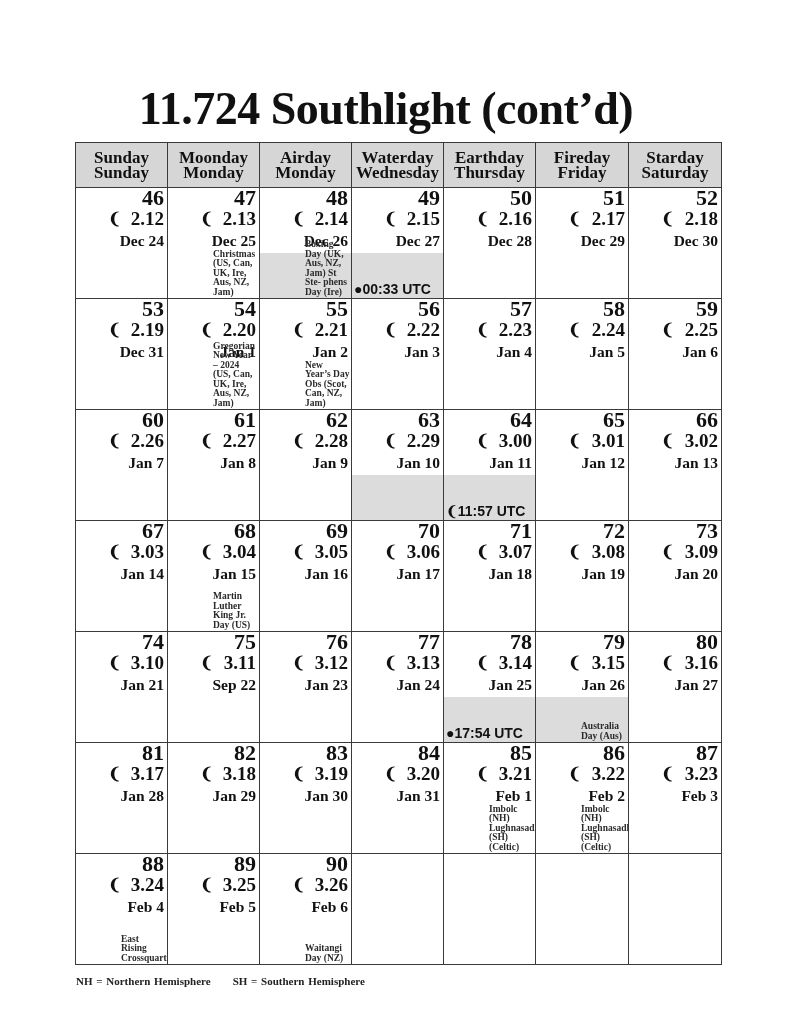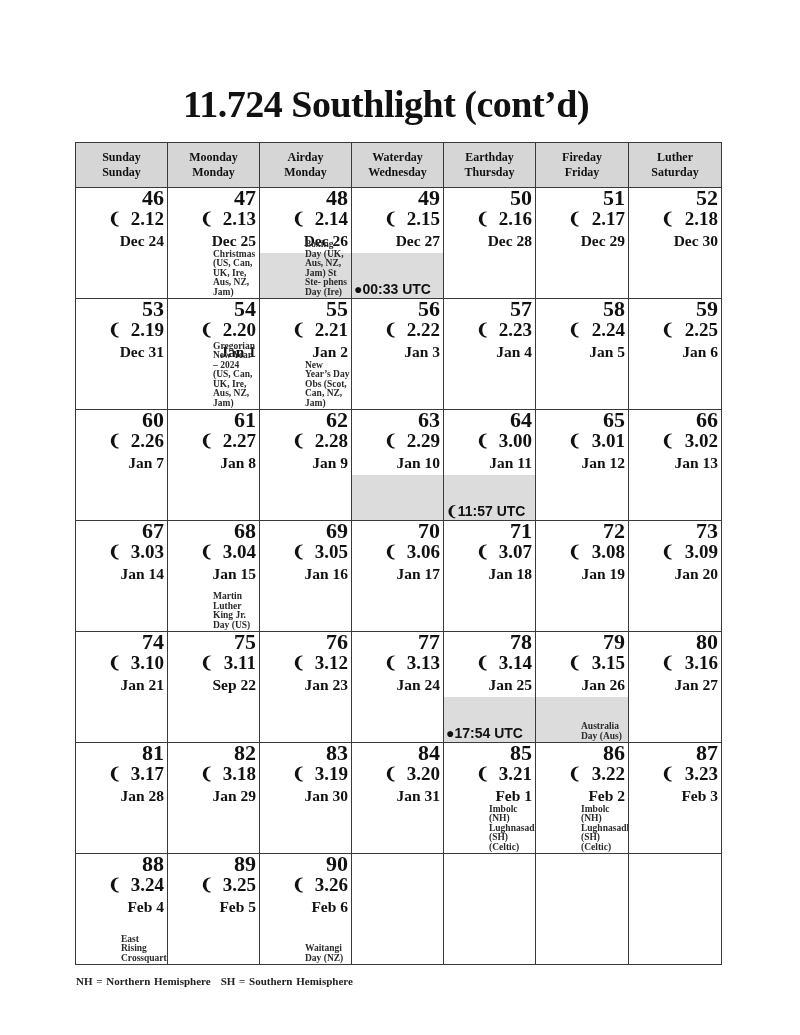--- a/index.html
+++ b/index.html
@@ -3,40 +3,40 @@
   <meta charset="utf-8">
   <style>
     html, body { margin: 0; padding: 0; background: #ffffff; }
     body {
       width: 800px; height: 1035px; position: relative; overflow: hidden;
       font-family: "DejaVu Serif", "Liberation Serif", serif;
       color: #111;
     }
     .title {
       position: absolute; left: 0; top: 82px; width: 772px;
-      text-align: center; font-weight: bold; font-size: 38px;
+      text-align: center; font-weight: bold; font-size: 46px;
       letter-spacing: -0.5px;
       font-family: "Liberation Serif", "DejaVu Serif", serif;
       color: #111;
     }
     .cal {
       position: absolute; left: 75px; top: 142px;
       border-collapse: collapse; table-layout: fixed;
       width: 646px;
     }
     .cal th, .cal td {
       border: 1.5px solid #3a3a3a;
       padding: 0;
       vertical-align: top;
       overflow: hidden;
     }
     .cal th {
       background: #d6d6d6; height: 44px;
       font-family: "Liberation Serif", "DejaVu Serif", serif;
-      font-weight: bold; font-size: 12px; line-height: 15px;
+      font-weight: bold; font-size: 17px; line-height: 15px;
       text-align: center; vertical-align: middle; margin-left: 12px;
     }
     .cal td { height: 110px; position: relative; }
     .cell-inner { position: relative; height: 110px; }
     .daynum {
       position: absolute; right: 3px; top: 0px;
       font-family: "Liberation Serif", "DejaVu Serif", serif;
       font-weight: bold; font-size: 22px; line-height: 19px;
     }
     .moonrow {
@@ -68,21 +68,21 @@
       position: absolute; left: 2px; bottom: 2px;
       font-family: Liberation Sans, sans-serif;
       font-weight: bold; font-size: 14px; line-height: 14px; white-space: nowrap;
     }
     .footnote {
       position: absolute; left: 76px; top: 975px;
       font-family: "Liberation Serif", "DejaVu Serif", serif;
       font-weight: bold; font-size: 11px; color: #222;
       word-spacing: 1px;
     }
-    .footnote span + span { margin-left: 10px; }
+    .footnote span + span { margin-left: 22px; }
   </style>
 </head>
 <body>
 
 <div class="title">11.724 Southlight (cont’d)</div>
 
 <table class="cal">
   <colgroup>
     <col style="width:92px">
       <col style="width:92px">
@@ -112,21 +112,21 @@
         </th>
       <th>
           <div>Earthday</div>
           <div>Thursday</div>
         </th>
       <th>
           <div>Fireday</div>
           <div>Friday</div>
         </th>
       <th>
-          <div>Luther</div>
+          <div>Starday</div>
           <div>Saturday</div>
         </th>
     </tr>
   </thead>
   <tbody id="cal-body">
       <tr>
         <td>
           <div class="cell-inner">
             <div class="daynum">46</div>
             <div class="moonrow"><span class="crescent">❨</span><span>2.12</span></div>

